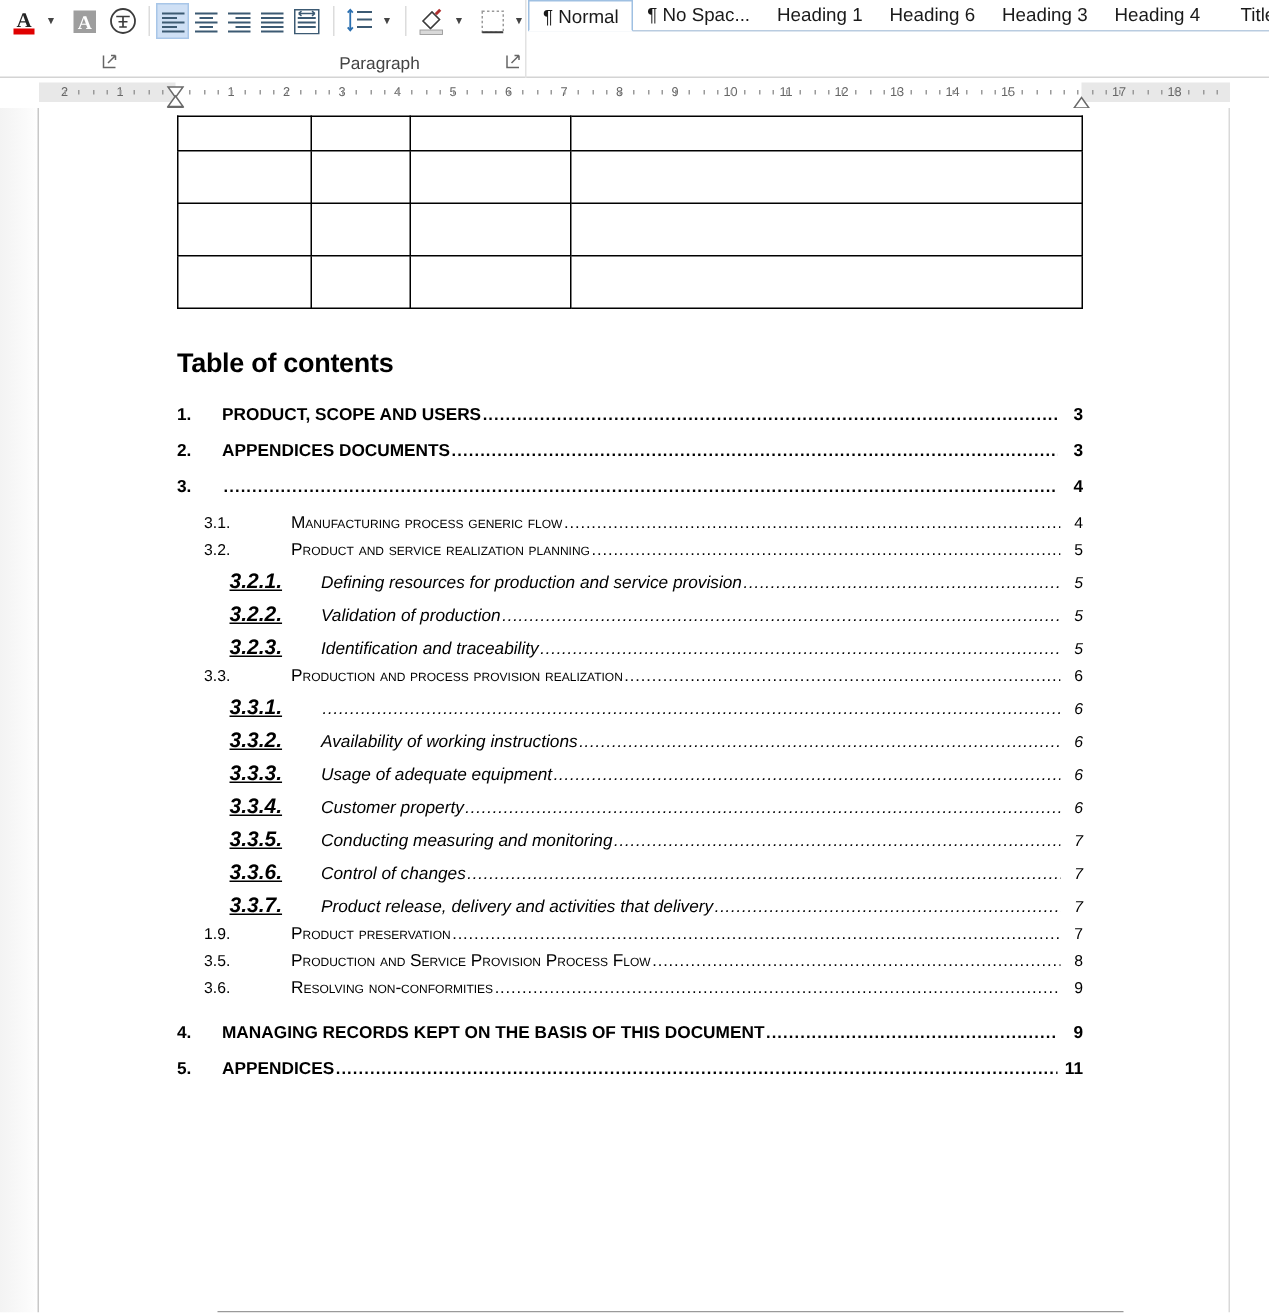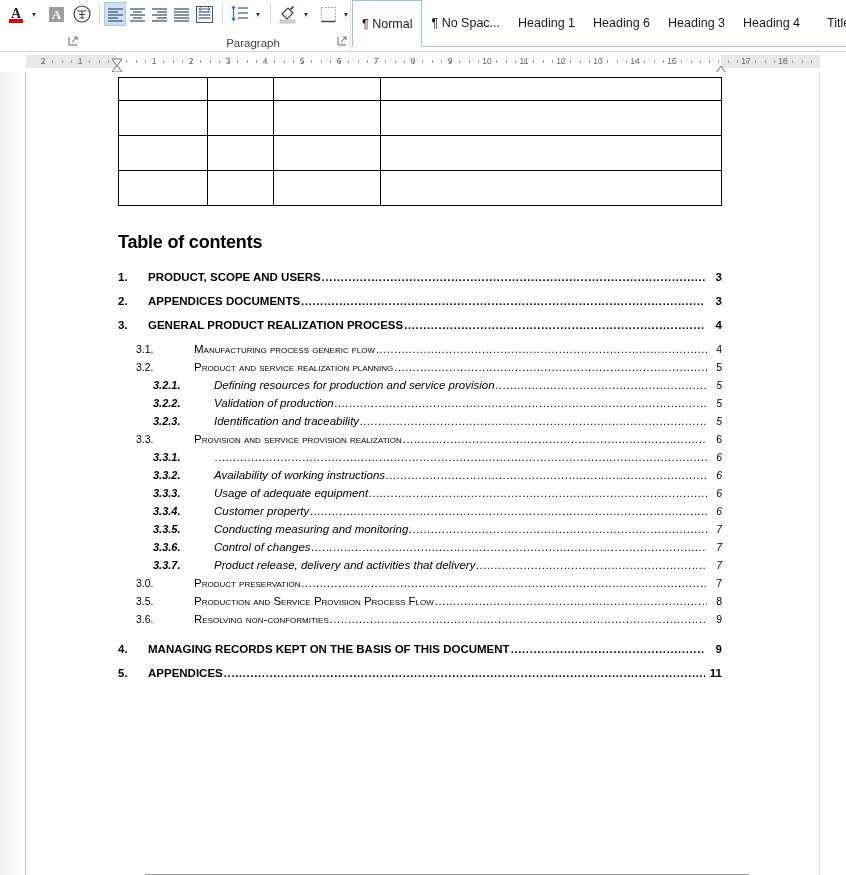--- a/index.html
+++ b/index.html
@@ -37,21 +37,21 @@
   .rb-btn.sel { background: #cfe0f5; border-color: #a8c6e8; }
   .rb-sep {
     position: absolute; top: 4px; width: 1px; height: 20px;
     background: #dcdcdc;
   }
   .caret { font-size: 7px; color: #444; line-height: 1; }
 
   
   #stylesgallery {
     position: absolute; left: 352px; top: 0;
-    width: 494px; height: 47px;
+    width: 494px; height: 21px;
     border-bottom: 1px solid #b9cce0;
     display: flex; align-items: stretch;
   }
   .style-chip {
     display: flex; align-items: center; justify-content: center;
     font-size: 12.5px; color: #1a1a1a; padding: 0 9px;
     white-space: nowrap;
     font-family: "Liberation Sans", sans-serif;
   }
   .style-chip.active {
@@ -143,21 +143,21 @@
   .lvl1 .toc-dots { letter-spacing: 0.75px; }
 
   
   .lvl2 { font-size: 11.5px; margin-bottom: 6px; padding-left: 18px; }
   .lvl2 .toc-num { width: 58px; font-size: 10.5px; }
   .lvl2 .toc-txt { font-variant: small-caps; font-size: 11.5px; }
   .lvl2 .toc-pg  { width: 14px; font-size: 10.5px; }
 
   
   .lvl3 { font-size: 11.5px; font-style: italic; margin-bottom: 6px; padding-left: 35px; }
-  .lvl3 .toc-num { width: 61px; font-weight: bold; font-size: 11px; }
+  .lvl3 .toc-num { width: 61px; font-weight: bold; font-size: 14px; text-decoration: underline; }
   .lvl3 .toc-txt { font-style: italic; }
   .lvl3 .toc-pg  { width: 14px; font-style: italic; font-size: 10.5px; }
 
   .gap-before { margin-top: 10px; }
   .gap-big    { margin-top: 18px; }
 
   
   #footer-rule {
     position: absolute; left: 118px; top: 802px;
     width: 604px; height: 1px; background: #9a9a9a;
@@ -517,21 +517,20 @@
             <span class="toc-pg">3</span>
           </div>
           <div class="toc-row lvl1">
             <span class="toc-num">2.</span>
             <span class="toc-txt">APPENDICES DOCUMENTS</span>
             <span class="toc-dots">....................................................................................................................................................................................................................................................................</span>
             <span class="toc-pg">3</span>
           </div>
           <div class="toc-row lvl1">
             <span class="toc-num">3.</span>
-            <span class="toc-txt">GENERAL PRODUCT REALIZATION PROCESS</span>
             <span class="toc-dots">....................................................................................................................................................................................................................................................................</span>
             <span class="toc-pg">4</span>
           </div>
           <div class="toc-row lvl2 gap-before">
             <span class="toc-num">3.1.</span>
             <span class="toc-txt">Manufacturing process generic flow</span>
             <span class="toc-dots">....................................................................................................................................................................................................................................................................</span>
             <span class="toc-pg">4</span>
           </div>
           <div class="toc-row lvl2">
@@ -553,21 +552,21 @@
             <span class="toc-pg">5</span>
           </div>
           <div class="toc-row lvl3">
             <span class="toc-num">3.2.3.</span>
             <span class="toc-txt">Identification and traceability</span>
             <span class="toc-dots">....................................................................................................................................................................................................................................................................</span>
             <span class="toc-pg">5</span>
           </div>
           <div class="toc-row lvl2">
             <span class="toc-num">3.3.</span>
-            <span class="toc-txt">Provision and service provision realization</span>
+            <span class="toc-txt">Production and process provision realization</span>
             <span class="toc-dots">....................................................................................................................................................................................................................................................................</span>
             <span class="toc-pg">6</span>
           </div>
           <div class="toc-row lvl3">
             <span class="toc-num">3.3.1.</span>
             <span class="toc-dots">....................................................................................................................................................................................................................................................................</span>
             <span class="toc-pg">6</span>
           </div>
           <div class="toc-row lvl3">
             <span class="toc-num">3.3.2.</span>
@@ -599,21 +598,21 @@
             <span class="toc-dots">....................................................................................................................................................................................................................................................................</span>
             <span class="toc-pg">7</span>
           </div>
           <div class="toc-row lvl3">
             <span class="toc-num">3.3.7.</span>
             <span class="toc-txt">Product release, delivery and activities that delivery</span>
             <span class="toc-dots">....................................................................................................................................................................................................................................................................</span>
             <span class="toc-pg">7</span>
           </div>
           <div class="toc-row lvl2">
-            <span class="toc-num">3.0.</span>
+            <span class="toc-num">1.9.</span>
             <span class="toc-txt">Product preservation</span>
             <span class="toc-dots">....................................................................................................................................................................................................................................................................</span>
             <span class="toc-pg">7</span>
           </div>
           <div class="toc-row lvl2">
             <span class="toc-num">3.5.</span>
             <span class="toc-txt">Production and Service Provision Process Flow</span>
             <span class="toc-dots">....................................................................................................................................................................................................................................................................</span>
             <span class="toc-pg">8</span>
           </div>

